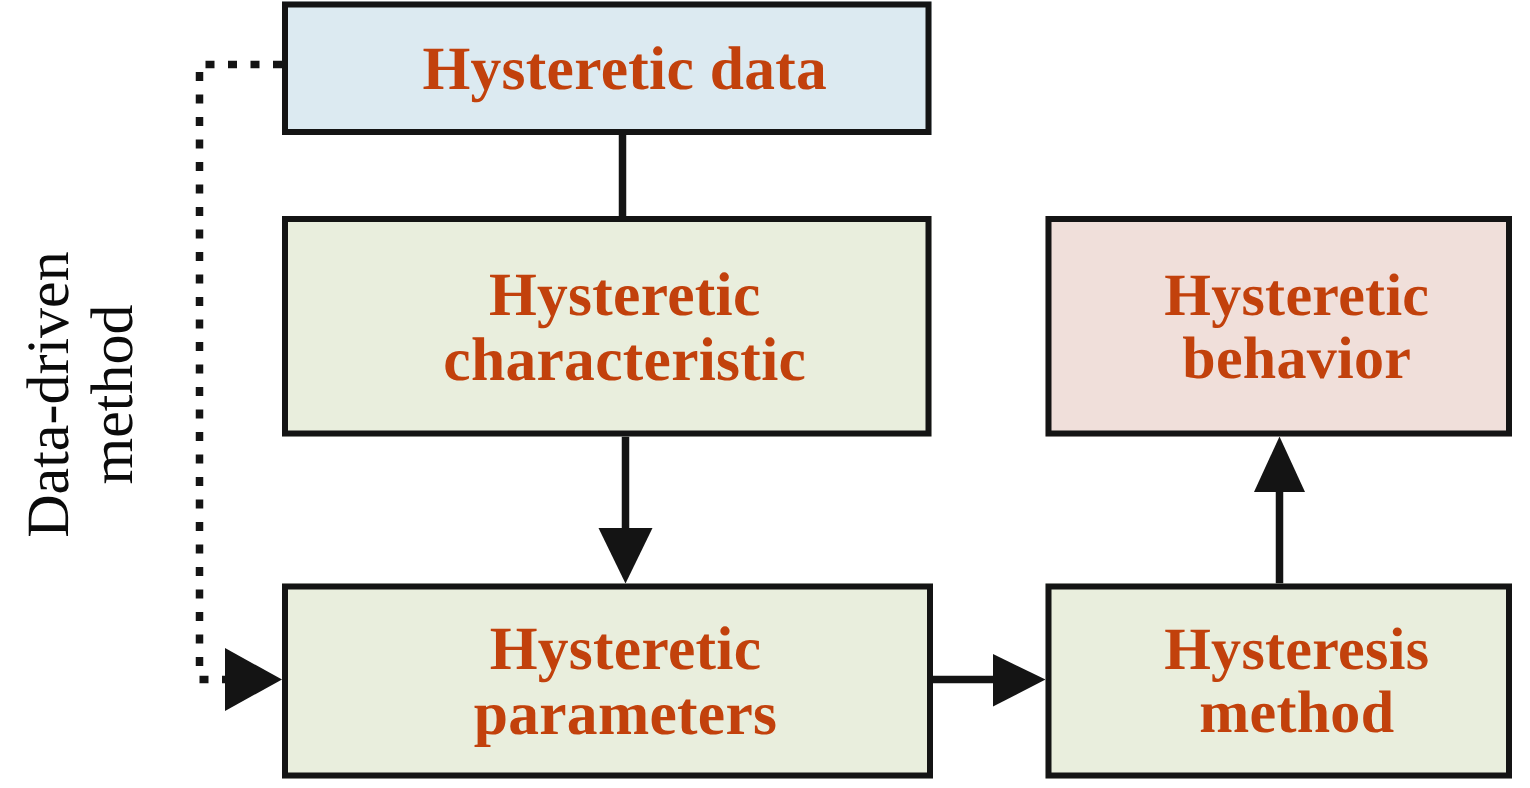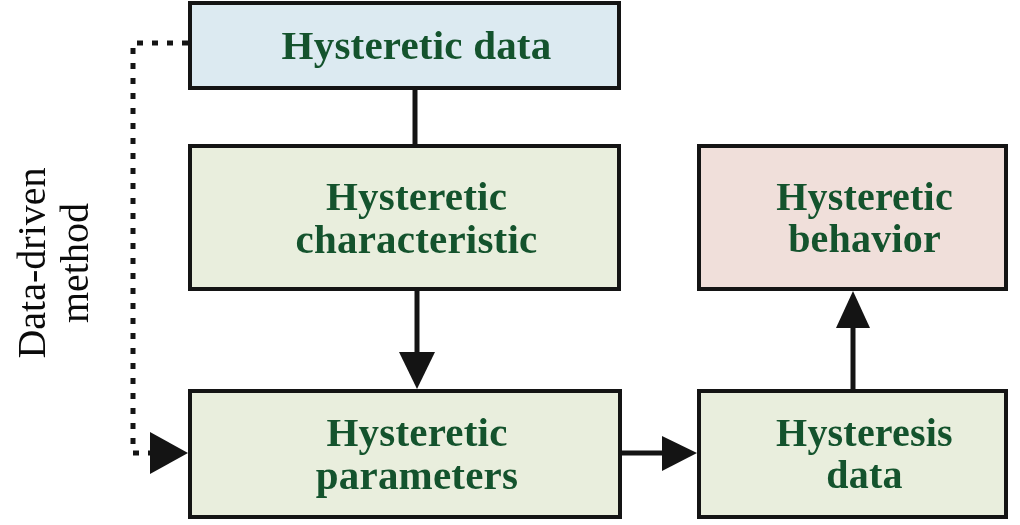--- a/index.html
+++ b/index.html
@@ -17,21 +17,21 @@
   }
   .node {
     position: absolute;
     box-sizing: border-box;
     border: 4px solid #141414;
     display: flex;
     align-items: center;
     justify-content: center;
     text-align: center;
     font-weight: bold;
-    color: #14532d;
+    color: #c2410c;
     line-height: 1.04;
     letter-spacing: 0.2px;
     padding-left: 24px;
   }
   .node-label {
     display: block;
     width: 100%;
     padding: 0 6px;
     box-sizing: border-box;
     white-space: pre-line;
@@ -119,16 +119,16 @@
 parameters</span>
   </div>
 
   <div class="node" id="node-hysteretic-behav" style="background: rgb(240, 223, 218);">
     <span class="node-label">Hysteretic
 behavior</span>
   </div>
 
   <div class="node" id="node-hysteresis-model" style="background: rgb(233, 238, 221);">
     <span class="node-label">Hysteresis
-data</span>
+method</span>
   </div>
 
 </div>
 
 </body></html>

